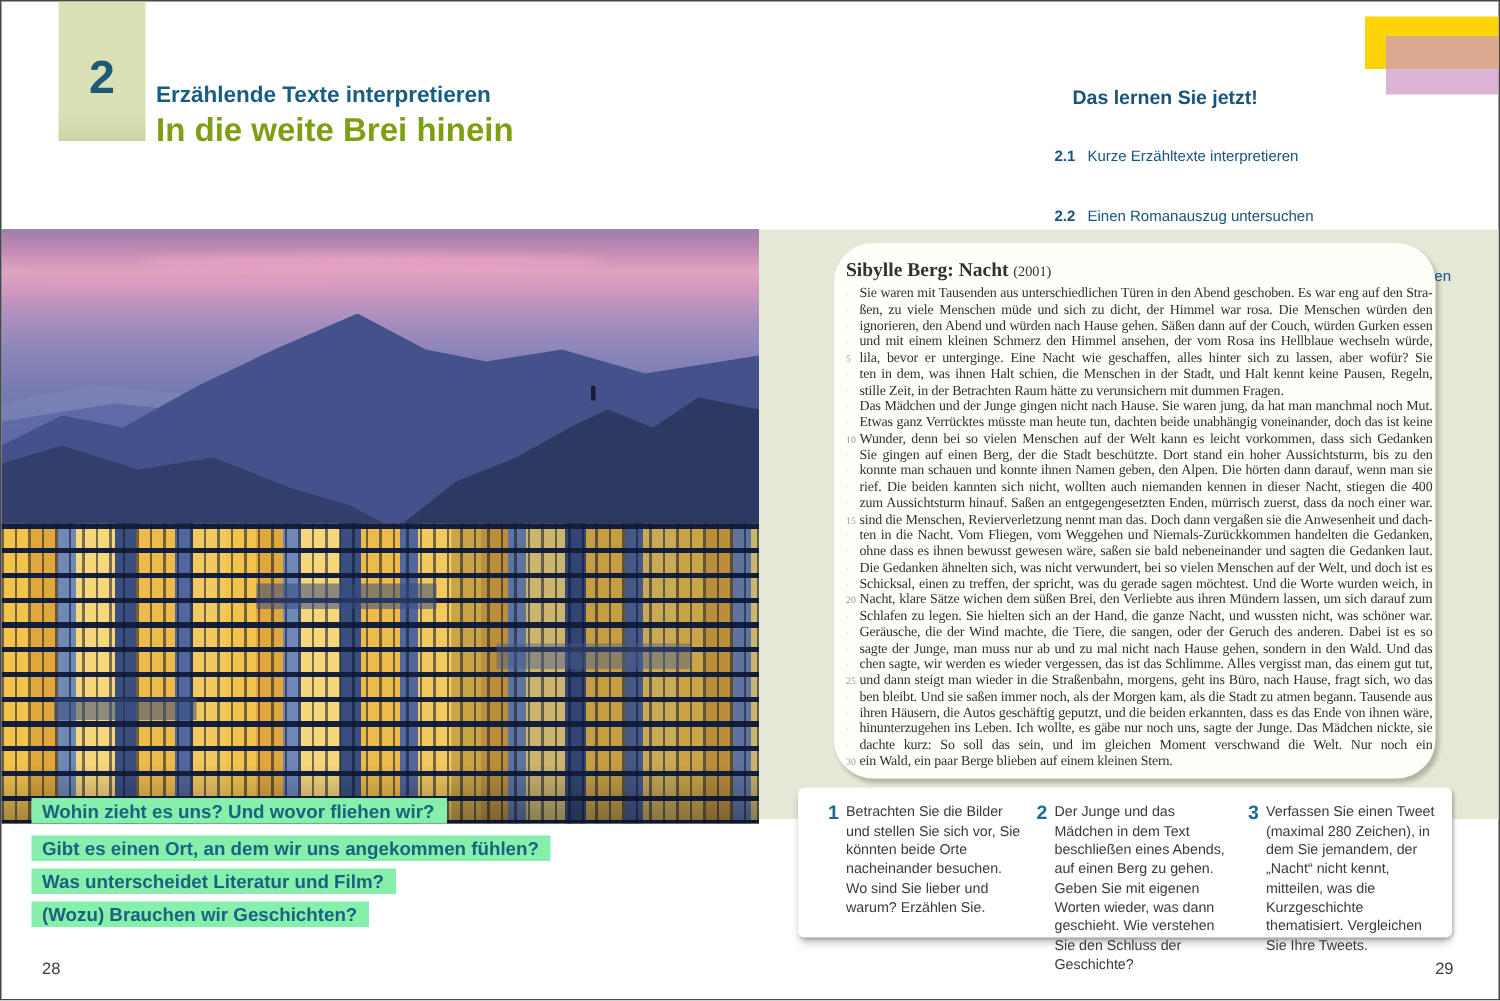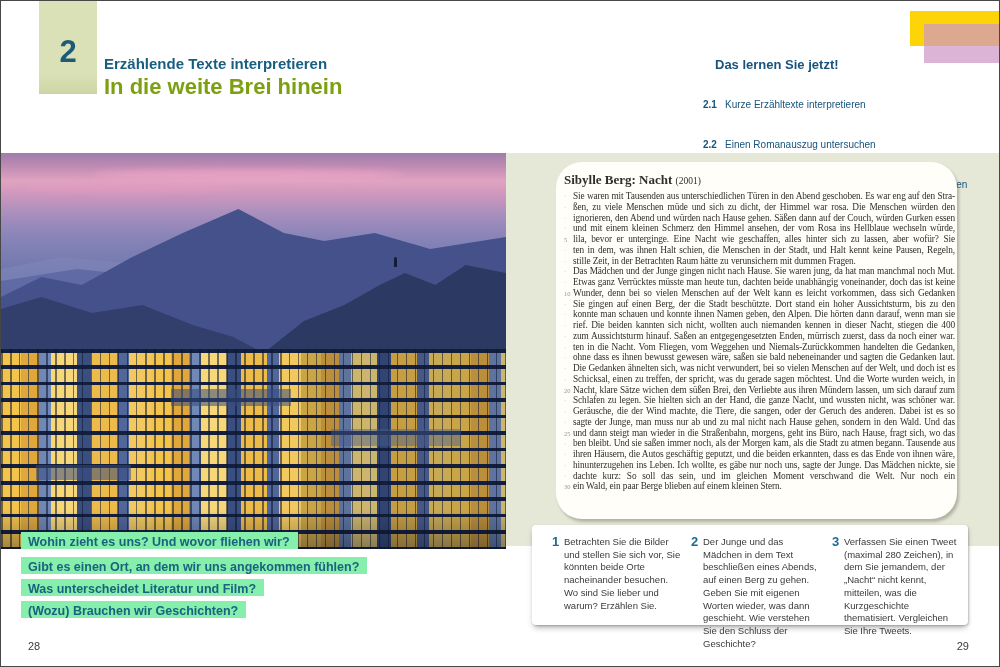--- a/index.html
+++ b/index.html
@@ -208,20 +208,24 @@
         </div>
       <div class="srow">
           <span class="ln"></span>
           <span class="lt">rief. Die beiden kannten sich nicht, wollten auch niemanden kennen in dieser Nacht, stiegen die 400 Stufen</span>
         </div>
       <div class="srow">
           <span class="ln"></span>
           <span class="lt">zum Aussichtsturm hinauf. Saßen an entgegengesetzten Enden, mürrisch zuerst, dass da noch einer war. So</span>
         </div>
       <div class="srow">
+          <span class="ln">15</span>
+          <span class="lt">sind die Menschen, Revierverletzung nennt man das. Doch dann vergaßen sie die Anwesenheit und dach-</span>
+        </div>
+      <div class="srow">
           <span class="ln"></span>
           <span class="lt">ten in die Nacht. Vom Fliegen, vom Weggehen und Niemals-Zurückkommen handelten die Gedanken, und</span>
         </div>
       <div class="srow">
           <span class="ln"></span>
           <span class="lt">ohne dass es ihnen bewusst gewesen wäre, saßen sie bald nebeneinander und sagten die Gedanken laut.</span>
         </div>
       <div class="srow">
           <span class="ln"></span>
           <span class="lt">Die Gedanken ähnelten sich, was nicht verwundert, bei so vielen Menschen auf der Welt, und doch ist es wie</span>
@@ -238,20 +242,24 @@
           <span class="ln"></span>
           <span class="lt">Schlafen zu legen. Sie hielten sich an der Hand, die ganze Nacht, und wussten nicht, was schöner war. Die</span>
         </div>
       <div class="srow">
           <span class="ln"></span>
           <span class="lt">Geräusche, die der Wind machte, die Tiere, die sangen, oder der Geruch des anderen. Dabei ist es so einfach,</span>
         </div>
       <div class="srow">
           <span class="ln"></span>
           <span class="lt">sagte der Junge, man muss nur ab und zu mal nicht nach Hause gehen, sondern in den Wald. Und das Mäd-</span>
+        </div>
+      <div class="srow">
+          <span class="ln"></span>
+          <span class="lt">chen sagte, wir werden es wieder vergessen, das ist das Schlimme. Alles vergisst man, das einem gut tut,</span>
         </div>
       <div class="srow">
           <span class="ln">25</span>
           <span class="lt">und dann steigt man wieder in die Straßenbahn, morgens, geht ins Büro, nach Hause, fragt sich, wo das Le-</span>
         </div>
       <div class="srow">
           <span class="ln"></span>
           <span class="lt">ben bleibt. Und sie saßen immer noch, als der Morgen kam, als die Stadt zu atmen begann. Tausende aus</span>
         </div>
       <div class="srow">

